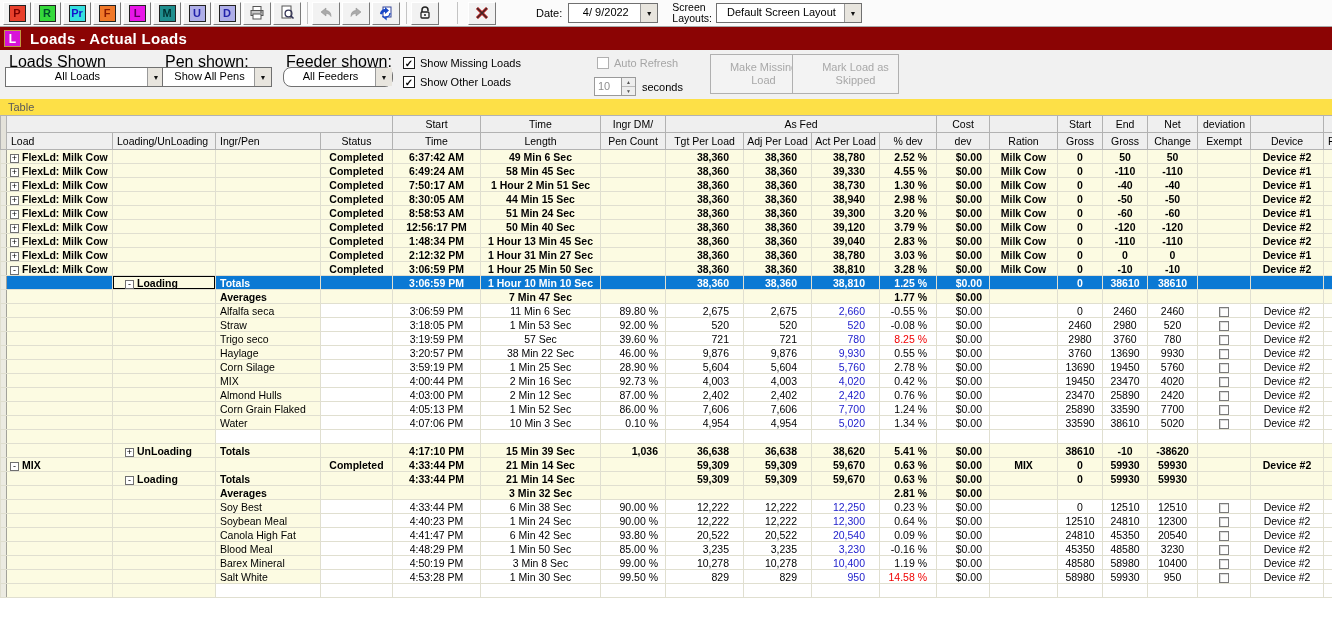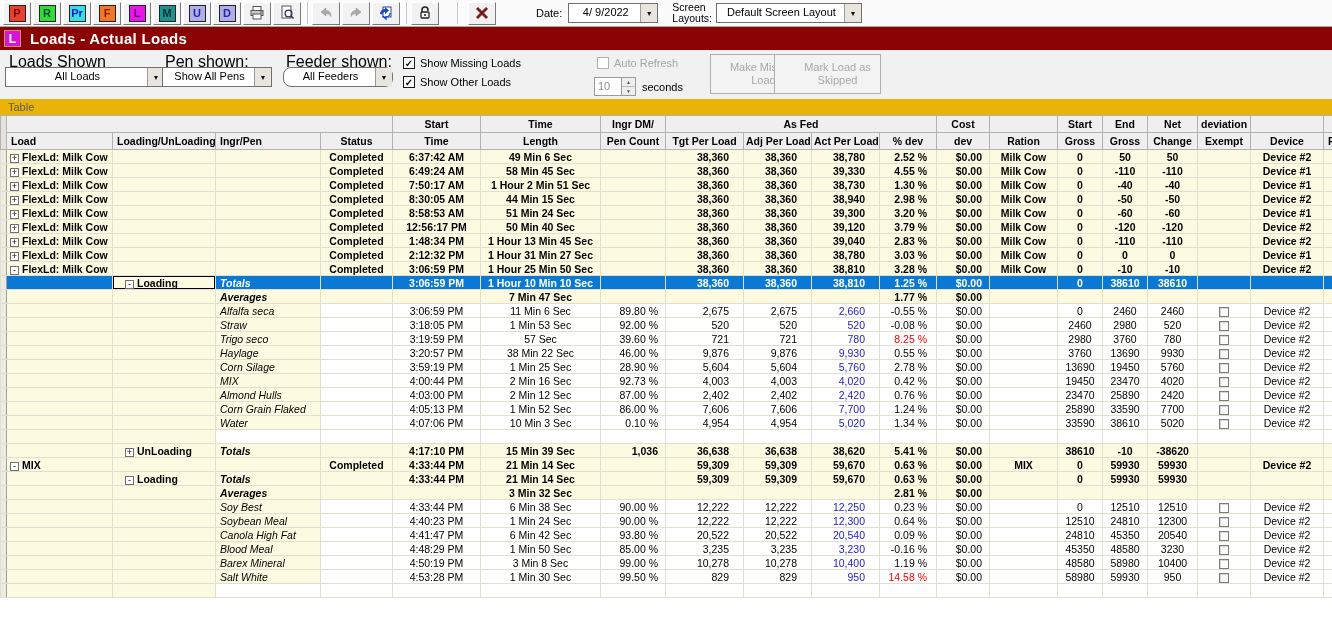--- a/index.html
+++ b/index.html
@@ -38,35 +38,35 @@
   .spin-btns span:first-child { border-bottom:1px solid #bbb; }
   .bigbtn { position:absolute; width:107px; height:40px; background:#f3f3f3; border:1px solid #b0b0b0; color:#a8a8a8; font-size:11px; text-align:center; display:flex; align-items:center; justify-content:center; padding:0 8px; line-height:13px; }
 
   
   #tabs { height:22px; background:#f1f1f1; display:flex; align-items:center; padding-left:8px; }
   .tab { padding:3px 11px; font-size:11.5px; white-space:nowrap; }
   .tab.active { border:1px solid #4a4a4a; background:#f6f6f6; padding:2px 10px; }
   .tdiv { width:1px; height:14px; background:#9a9a9a; margin:0 3px; }
 
   
-  #table-label { height:16px; padding:2px 0 0 8px; color:#5a5a5a; font-size:11px; background:#eab308; }
+  #table-label { height:16px; padding:2px 0 0 8px; color:#5a5a5a; font-size:11px; background:#fde047; }
   #grid { border-collapse:collapse; table-layout:fixed; width:1332px; font-size:10.5px; }
-  #grid thead th { background:#efefef; border:1px solid #b2b2b2; font-weight:bold; height:17px; white-space:nowrap; overflow:hidden; text-align:center; padding:0 2px; }
+  #grid thead th { background:#efefef; border:1px solid #b2b2b2; font-weight:normal; height:17px; white-space:nowrap; overflow:hidden; text-align:center; padding:0 2px; }
   #grid thead th.hleft { text-align:left; padding-left:4px; }
   #grid thead th.gut { background:#e4e2da; }
   #grid tbody td { border:1px solid #e0dfd0; height:14px; line-height:12px; white-space:nowrap; overflow:hidden; padding:0 2px; }
   td.gut { background:#ecebe2 !important; border-right:1px solid #a2a29a !important; }
   .ar { text-align:right; } .ac { text-align:center; }
   td.c-tgt,td.c-adj,td.c-act { padding-right:14px !important; }
   td.c-dev { padding-right:9px !important; }
   td.c-cost { padding-right:7px !important; }
   td.c-pen { padding-right:7px !important; }
   td.c-load { padding-left:3px !important; }
   td.c-loading { padding-left:12px !important; }
-  td.c-ingr { padding-left:4px !important;font-style:italic; }
+  td.c-ingr { padding-left:4px !important; }
 
   tr.r-g td, tr.r-tot td, tr.r-avg td { background:#fcfbe2; font-weight:bold; }
   tr.r-d td { background:#fff; }
   tr.r-d td.c-load, tr.r-d td.c-loading, tr.r-d td.c-ingr { background:#fcfbe2; }
   tr.r-sep td { background:#fff; }
   tr.r-sep td.c-load, tr.r-sep td.c-loading { background:#fcfbe2; }
   tr.r-d td.c-act { color:#2222cc; }
   td.red { color:#f00000 !important; }
   tr.r-sel td { background:#0b79d4; color:#fff; font-weight:bold; border-color:#3c96e0; height:15px; }
   tr.r-sel td.c-loading { background:#fcfbe2; color:#000; box-shadow:inset 0 0 0 1px #000; border:1px solid #000; }
@@ -207,21 +207,21 @@
     </span>
     <span class="spin-field" style="left:594px; top:27px;">
       <span class="spin-box">10</span>
       <span class="spin-btns">
           <span>▲</span>
           <span>▼</span>
         </span>
       <span style="margin-left:6px; color:#000;">seconds</span>
     </span>
     <span class="bigbtn" style="left:710px; top:4px;">Make Missing Load</span>
-    <span class="bigbtn" style="left:774px; top:4px;padding-left:28px;">Mark Load as Skipped</span>
+    <span class="bigbtn" style="left:792px; top:4px;padding-left:28px;">Mark Load as Skipped</span>
   </div>
 
 
   <div id="table-label">Table</div>
   <table id="grid">
     <colgroup>
       <col style="width:6px">
         <col style="width:106px">
         <col style="width:103px">
         <col style="width:105px">

